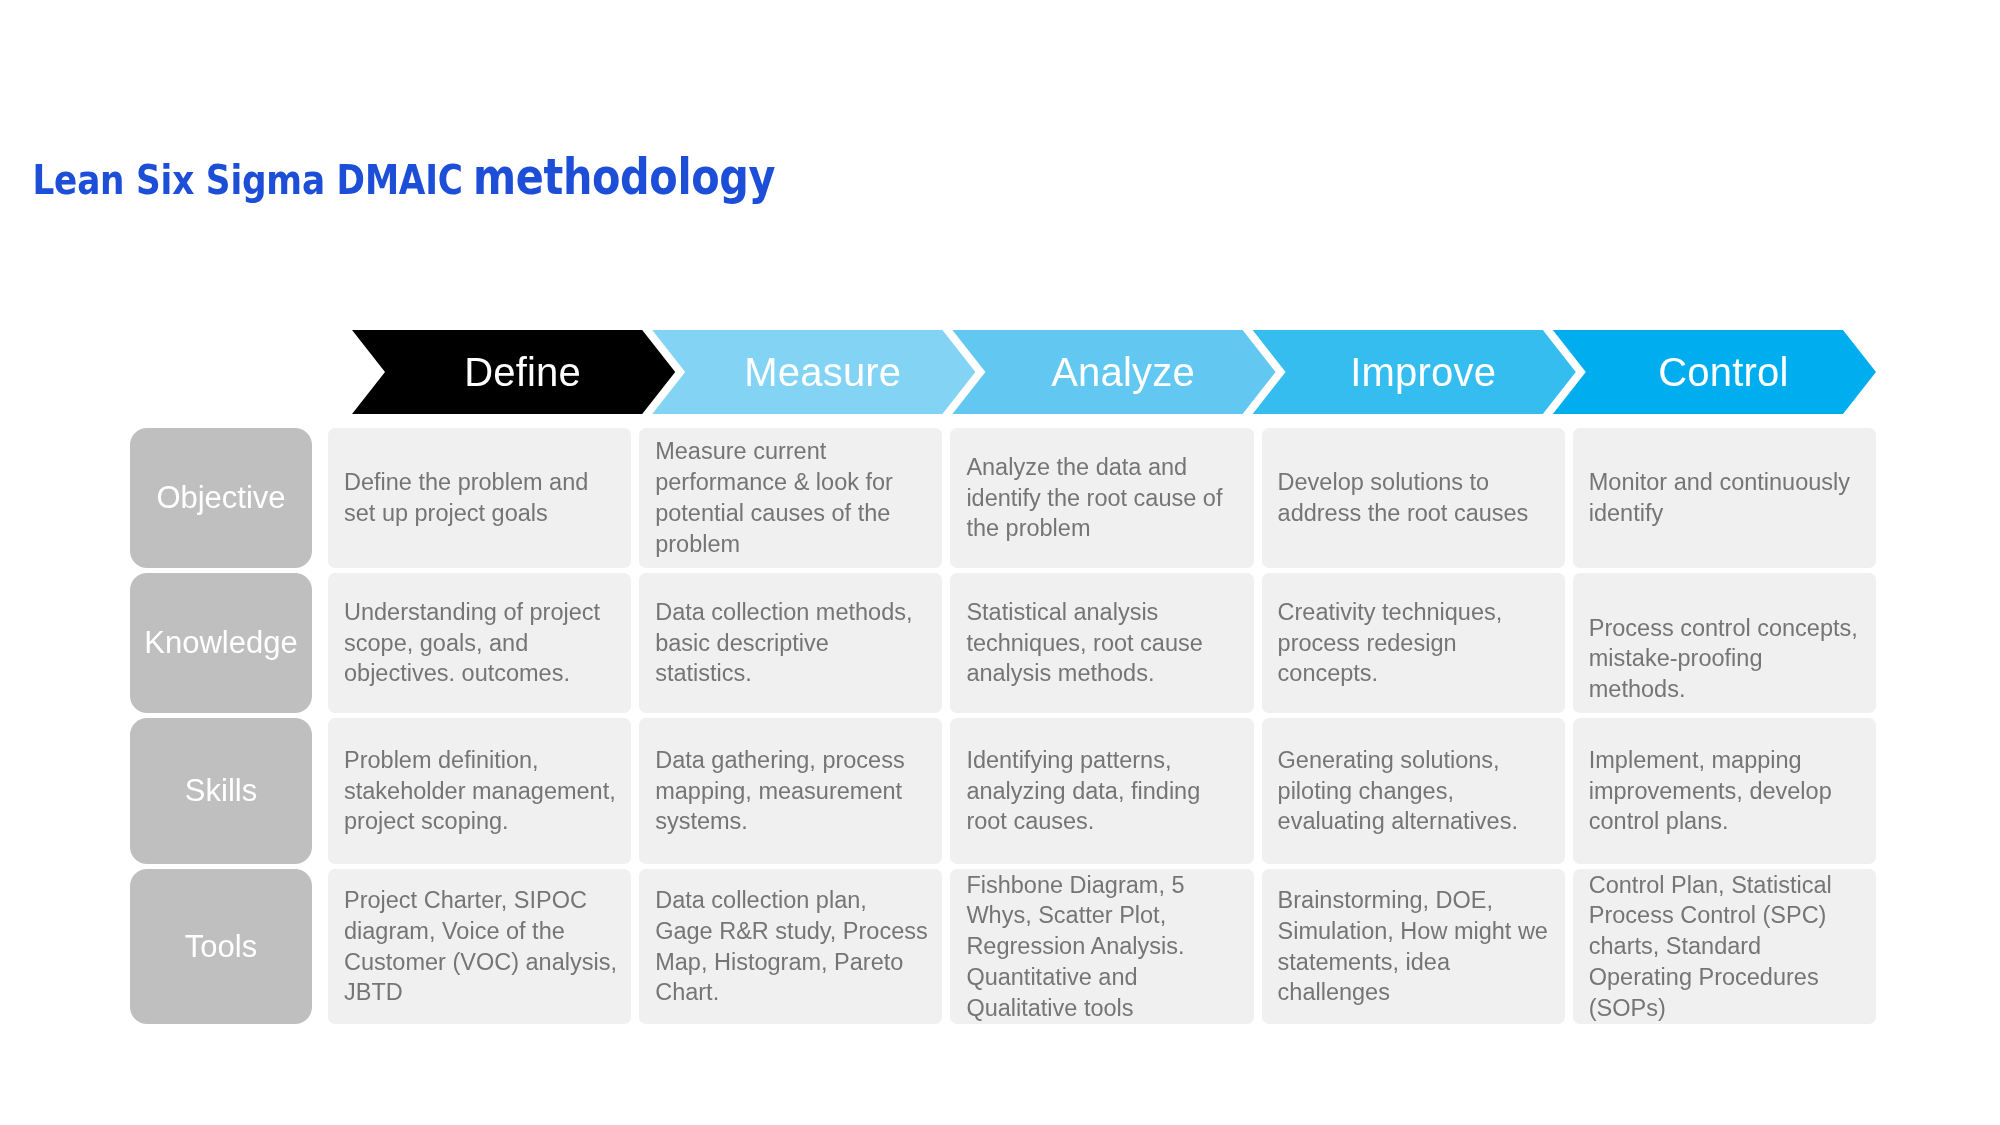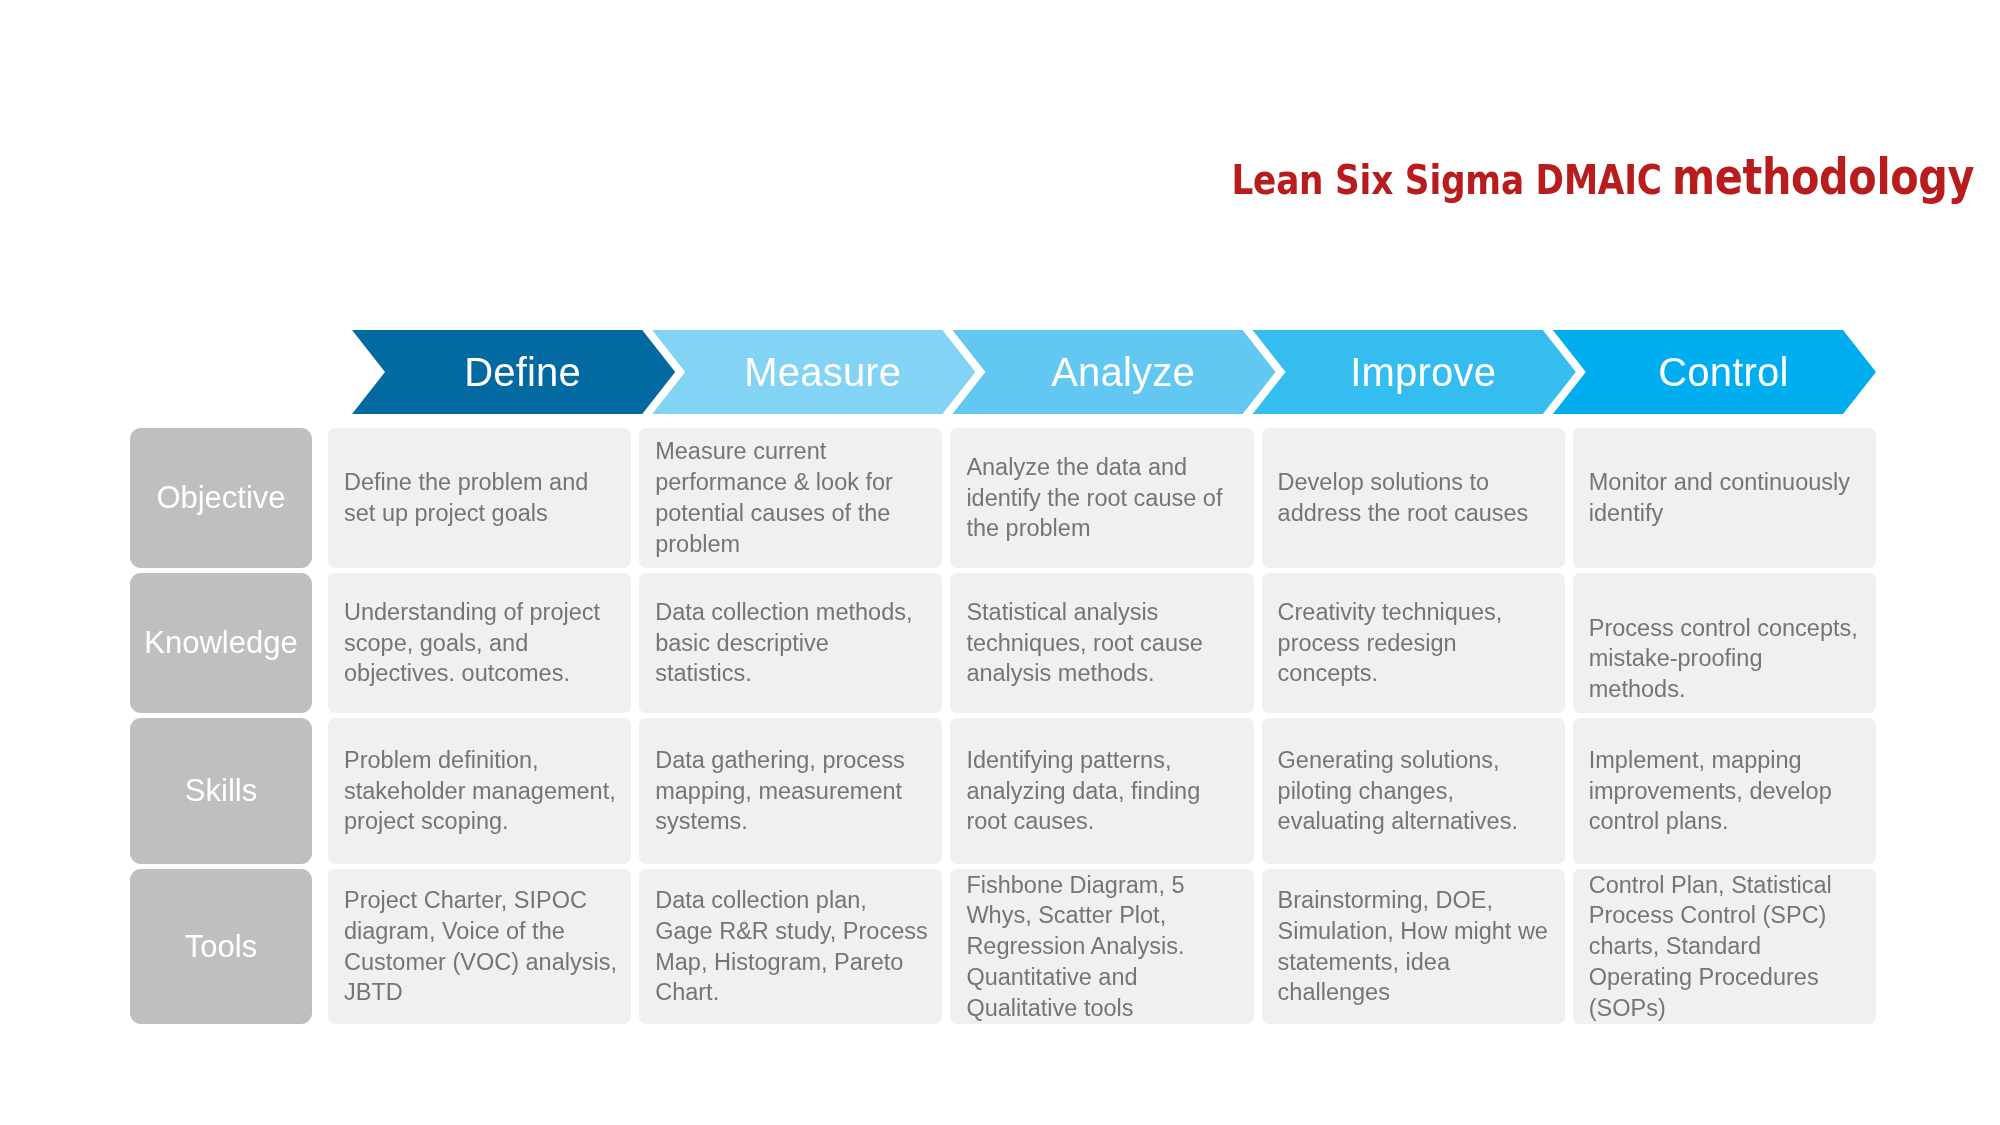--- a/index.html
+++ b/index.html
@@ -9,23 +9,23 @@
     font-family:"Liberation Sans", sans-serif;
     overflow:hidden;
     position:relative;
   }
   #stage{position:absolute;left:0;top:0;width:2000px;height:1125px;}
 
   
   .title{
     position:absolute;
     left:0;top:148px;width:2000px;
-    text-align:right;
+    text-align:left;
     white-space:nowrap;
-    color:#b91c1c;
+    color:#1d4ed8;
   }
   .title .t1{
     font-family:"DejaVu Sans Condensed","Liberation Sans",sans-serif;
     font-weight:700;
     font-size:41px;
     letter-spacing:-0.2px;
     transform:scaleX(0.93);
     display:inline-block;
     transform-origin:right center;
   }
@@ -57,21 +57,21 @@
     padding-left:18px;
     box-sizing:border-box;
   }
   .chev span{display:block;line-height:1;}
 
   
   .matrix{position:absolute;left:130px;top:428px;width:1746px;height:596px;}
   .row{position:absolute;left:0;width:1746px;display:flex;}
   .rowlabel{
     background:#bfbfbf;
-    border-radius:11px;
+    border-radius:17px;
     color:#ffffff;
     font-size:31px;
     font-weight:400;
     display:flex;align-items:center;justify-content:center;
     text-align:center;
     box-sizing:border-box;
     flex:0 0 auto;
   }
   .cell{
     background:#f0f0f0;
@@ -90,21 +90,21 @@
 </head>
 <body>
 
 <div id="stage">
 
   <div class="title">
     <span class="t1">Lean Six Sigma DMAIC</span><span class="t2">methodology</span>
   </div>
 
   <div class="arrow-band" id="arrow-band">
-      <div class="chev" style="left: 0px; width: 323.2px; background: #0369a1; clip-path: polygon(0px 0px, 290.2px 0px, 323.2px 50%, 290.2px 100%, 0px 100%, 33px 50%);">
+      <div class="chev" style="left: 0px; width: 323.2px; background: #000000; clip-path: polygon(0px 0px, 290.2px 0px, 323.2px 50%, 290.2px 100%, 0px 100%, 33px 50%);">
         <span>Define</span>
       </div>
       <div class="chev" style="left: 300.2px; width: 323.2px; background: rgb(130, 211, 244); clip-path: polygon(0px 0px, 290.2px 0px, 323.2px 50%, 290.2px 100%, 0px 100%, 33px 50%);">
         <span>Measure</span>
       </div>
       <div class="chev" style="left: 600.4px; width: 323.2px; background: rgb(98, 200, 242); clip-path: polygon(0px 0px, 290.2px 0px, 323.2px 50%, 290.2px 100%, 0px 100%, 33px 50%);">
         <span>Analyze</span>
       </div>
       <div class="chev" style="left: 900.6px; width: 323.2px; background: rgb(53, 189, 240); clip-path: polygon(0px 0px, 290.2px 0px, 323.2px 50%, 290.2px 100%, 0px 100%, 33px 50%);">
         <span>Improve</span>

